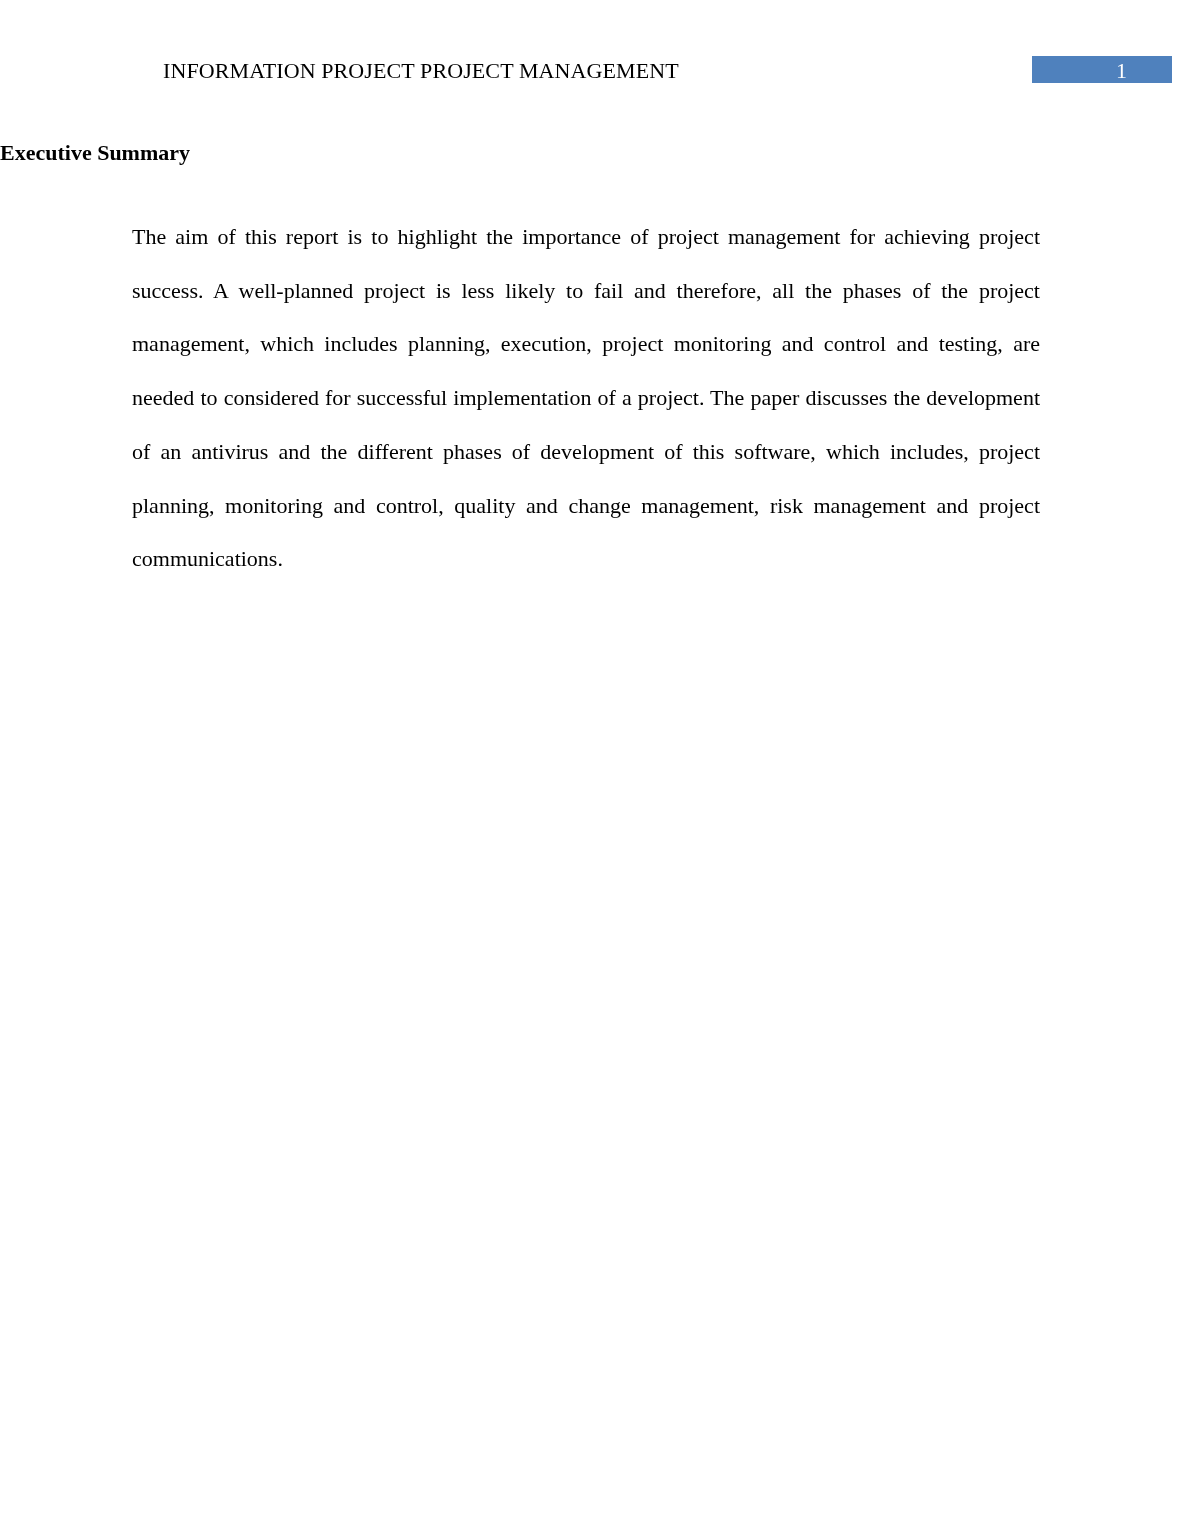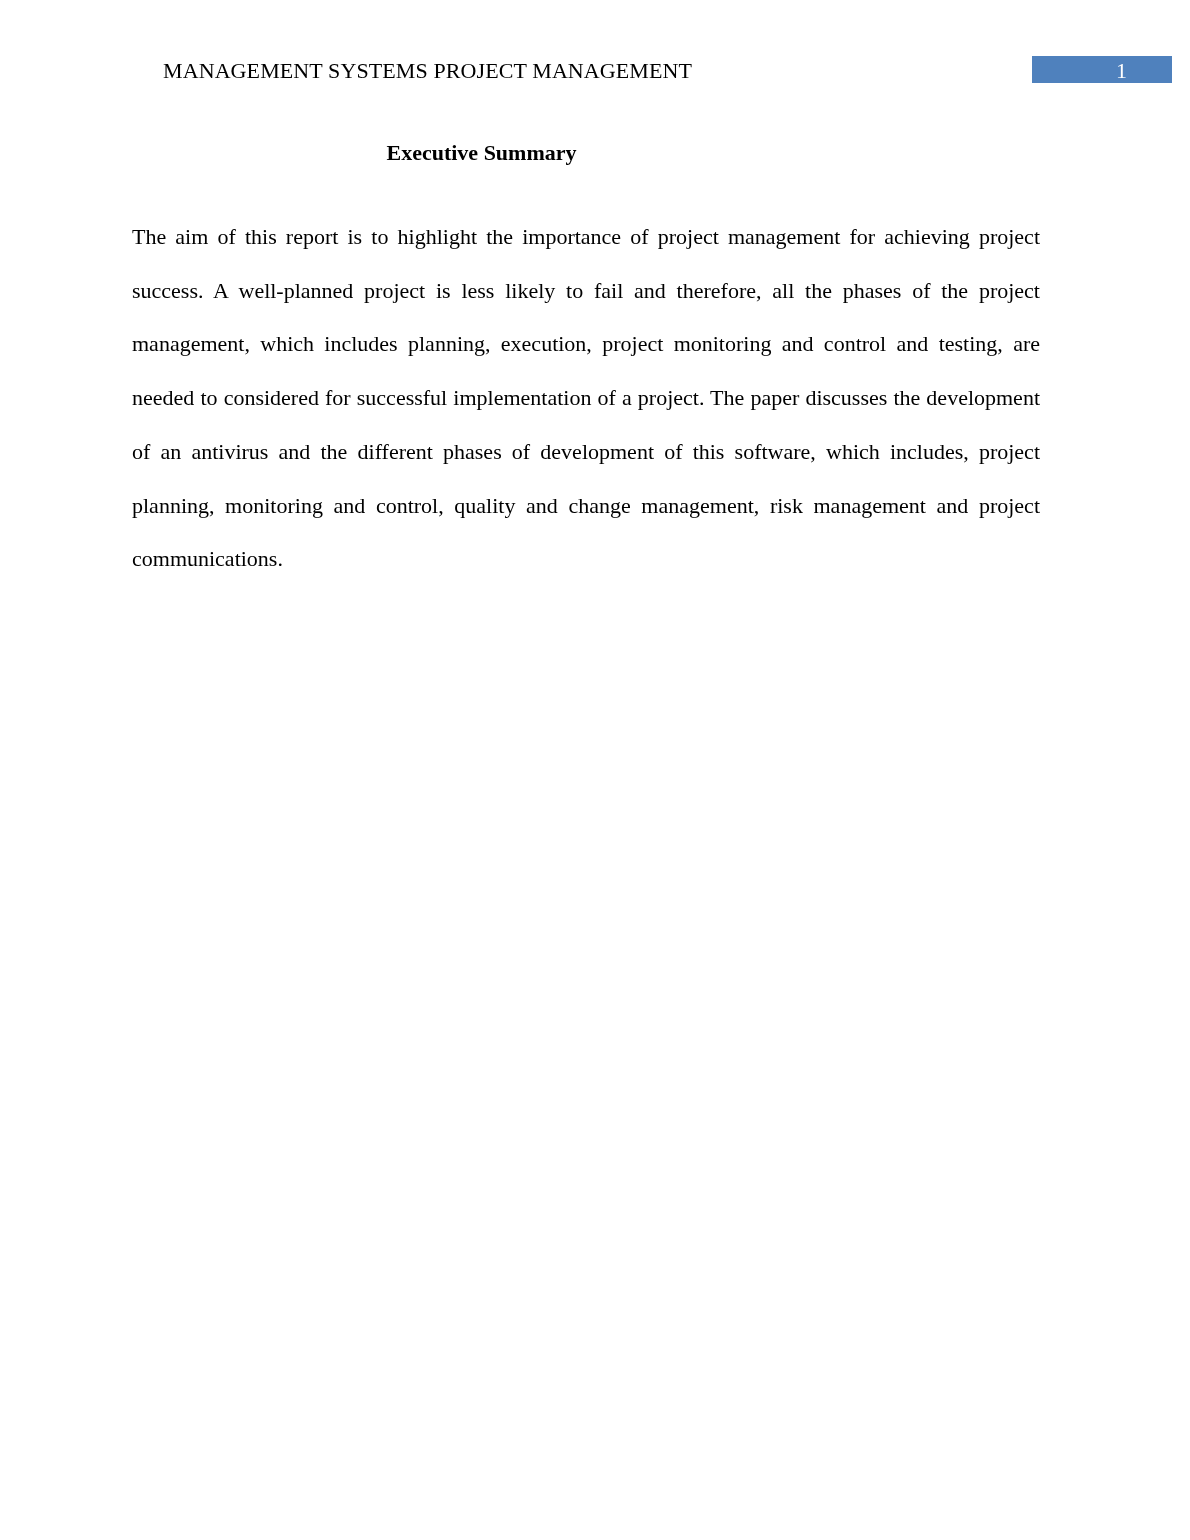--- a/index.html
+++ b/index.html
@@ -39,41 +39,40 @@
       width: 14px;
       font-size: 22px;
       line-height: 28px;
       color: #ffffff;
     }
     .heading {
       position: absolute;
       left: 0;
       top: 139px;
       width: 963px;
-      text-align: center;
       font-weight: bold;
       font-size: 22px;
       line-height: 28px;
     }
     .body-text {
       position: absolute;
       left: 132px;
       top: 210px;
       width: 908px;
       font-size: 22px;
       line-height: 53.7px;
       text-align: justify;
       margin: 0;
     }
   </style>
 </head>
 <body>
 
 <div>
-  <div class="header-title">MANAGEMENT SYSTEMS PROJECT MANAGEMENT</div>
+  <div class="header-title">INFORMATION PROJECT PROJECT MANAGEMENT</div>
   <div class="page-number-box"></div>
   <div class="page-number">1</div>
 </div>
 
 <div>
   <div class="heading">Executive Summary</div>
   <p class="body-text">The aim of this report is to highlight the importance of project management for achieving project success. A well-planned project is less likely to fail and therefore, all the phases of the project management, which includes planning, execution, project monitoring and control and testing, are needed to considered for successful implementation of a project. The paper discusses the development of an antivirus and the different phases of development of this software, which includes, project planning, monitoring and control, quality and change management, risk management and project communications.</p>
 </div>
 
 </body></html>

